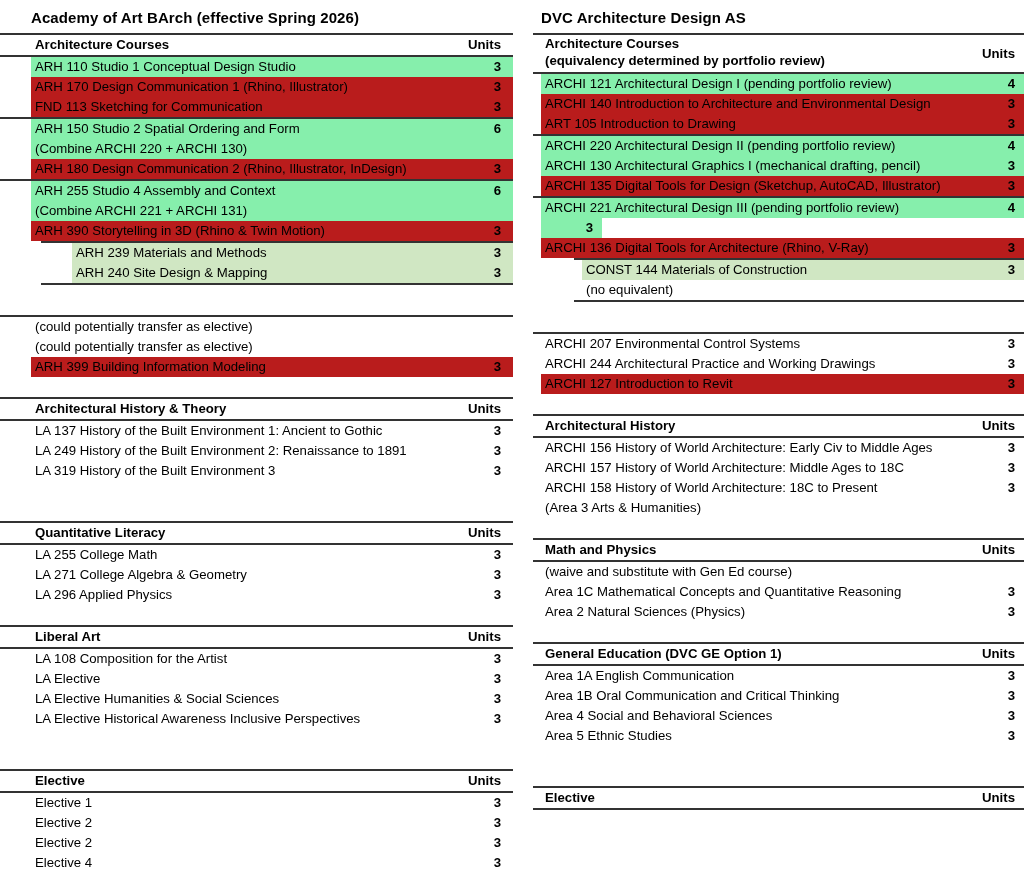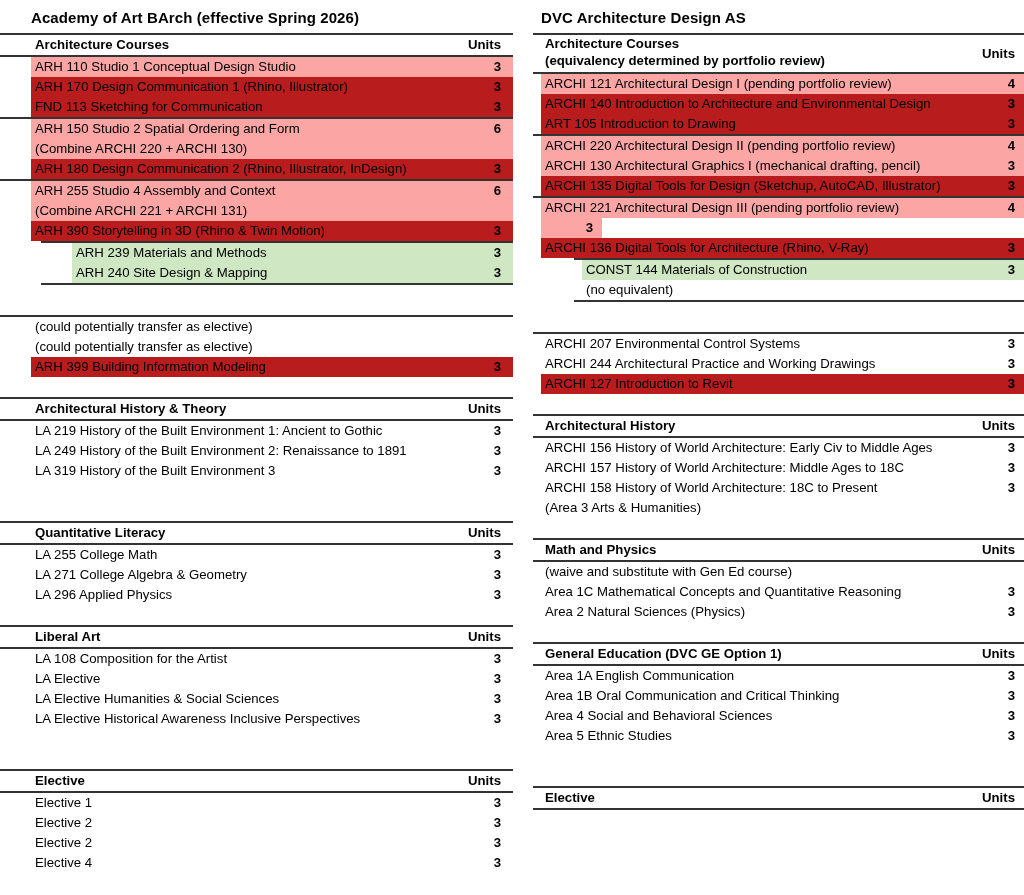--- a/index.html
+++ b/index.html
@@ -48,21 +48,21 @@
   }
   .col-right .units{width:52px;flex:0 0 52px;padding-right:9px;}
 
   .row.head{font-weight:bold;}
   .row.head .course,.row.head .units{font-weight:bold;}
   .row.head2{line-height:17px;}
   .row.head2 .course{white-space:normal;}
   .row.head2 .units{display:flex;align-items:center;justify-content:flex-end;}
 
   
-  .f-pink   .course,.f-pink   .units{background:#fca5a5;}
+  .f-pink   .course,.f-pink   .units{background:#86efac;}
   .f-yellow .course,.f-yellow .units{background:#b91c1c;}
   .f-green  .course,.f-green  .units{background:#d0e7c3;}
   .f-none   .course,.f-none   .units{background:transparent;}
 
   
   .semgroup{position:relative;}
   .semgroup + .semgroup{border-top:2px solid #333;}
   .semgroup.last{border-bottom:2px solid #333;margin-left:41px;}
   .sem-label{
     position:absolute;left:0;top:0;bottom:0;width:31px;
@@ -204,21 +204,21 @@
       <div class="block">
         <div class="blk-rule"></div>
         <div class="row head">
           <div class="gutter"></div>
           <div class="course">Architectural History &amp; Theory</div>
           <div class="units">Units</div>
         </div>
         <div class="blk-rule"></div>
         <div class="row f-none">
           <div class="gutter"></div>
-          <div class="course">LA 219 History of the Built Environment 1: Ancient to Gothic</div>
+          <div class="course">LA 137 History of the Built Environment 1: Ancient to Gothic</div>
           <div class="units">3</div>
         </div>
         <div class="row f-none">
           <div class="gutter"></div>
           <div class="course">LA 249 History of the Built Environment 2: Renaissance to 1891</div>
           <div class="units">3</div>
         </div>
         <div class="row f-none">
           <div class="gutter"></div>
           <div class="course">LA 319 History of the Built Environment 3</div>

